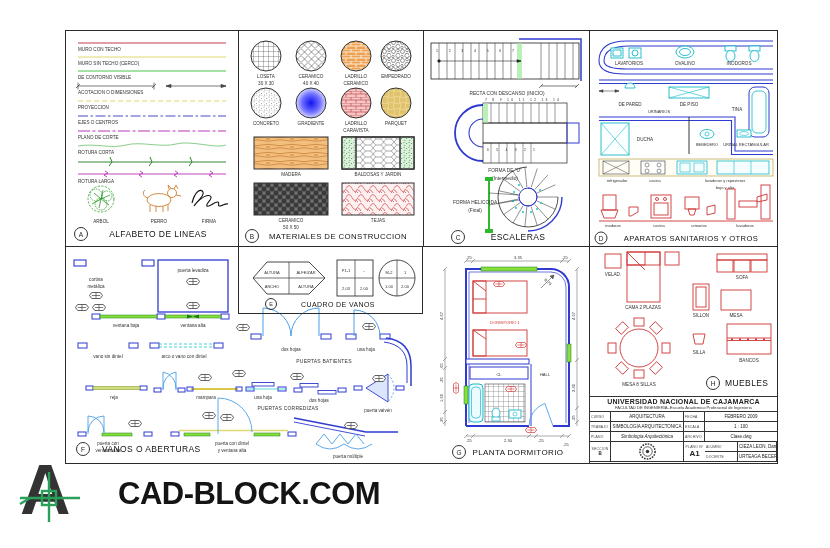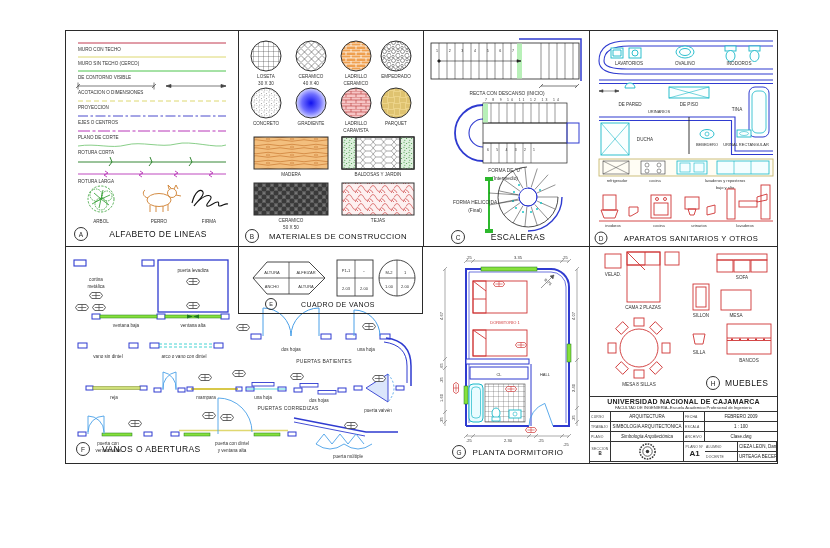--- a/index.html
+++ b/index.html
@@ -801,14 +801,26 @@
             <span class="tlab">DOCENTE</span>
           </div>
       <div class="tc">
             <span class="tval">URTEAGA BECERRA, Francisco</span>
           </div>
     </div>
   </div>
 
 </div>
 
-
+<div id="logo">
+  <svg width="92" height="76" viewBox="0 0 92 76">
+    <text x="2" y="62" font-size="70" font-weight="bold" fill="#161616" font-family="Liberation Sans, sans-serif">A</text>
+    <g stroke="#2aa05a" stroke-width="2.4" fill="none">
+      <line x1="2" y1="46" x2="62" y2="46"></line>
+      <line x1="31" y1="20" x2="31" y2="70"></line>
+      <rect x="24" y="39" width="14" height="14"></rect>
+      <line x1="2" y1="52" x2="12" y2="46"></line>
+    </g>
+  </svg>
+  <span class="logo-text">CAD-BLOCK.COM</span>
 </div>
 
+</div>
+
 </body></html>

